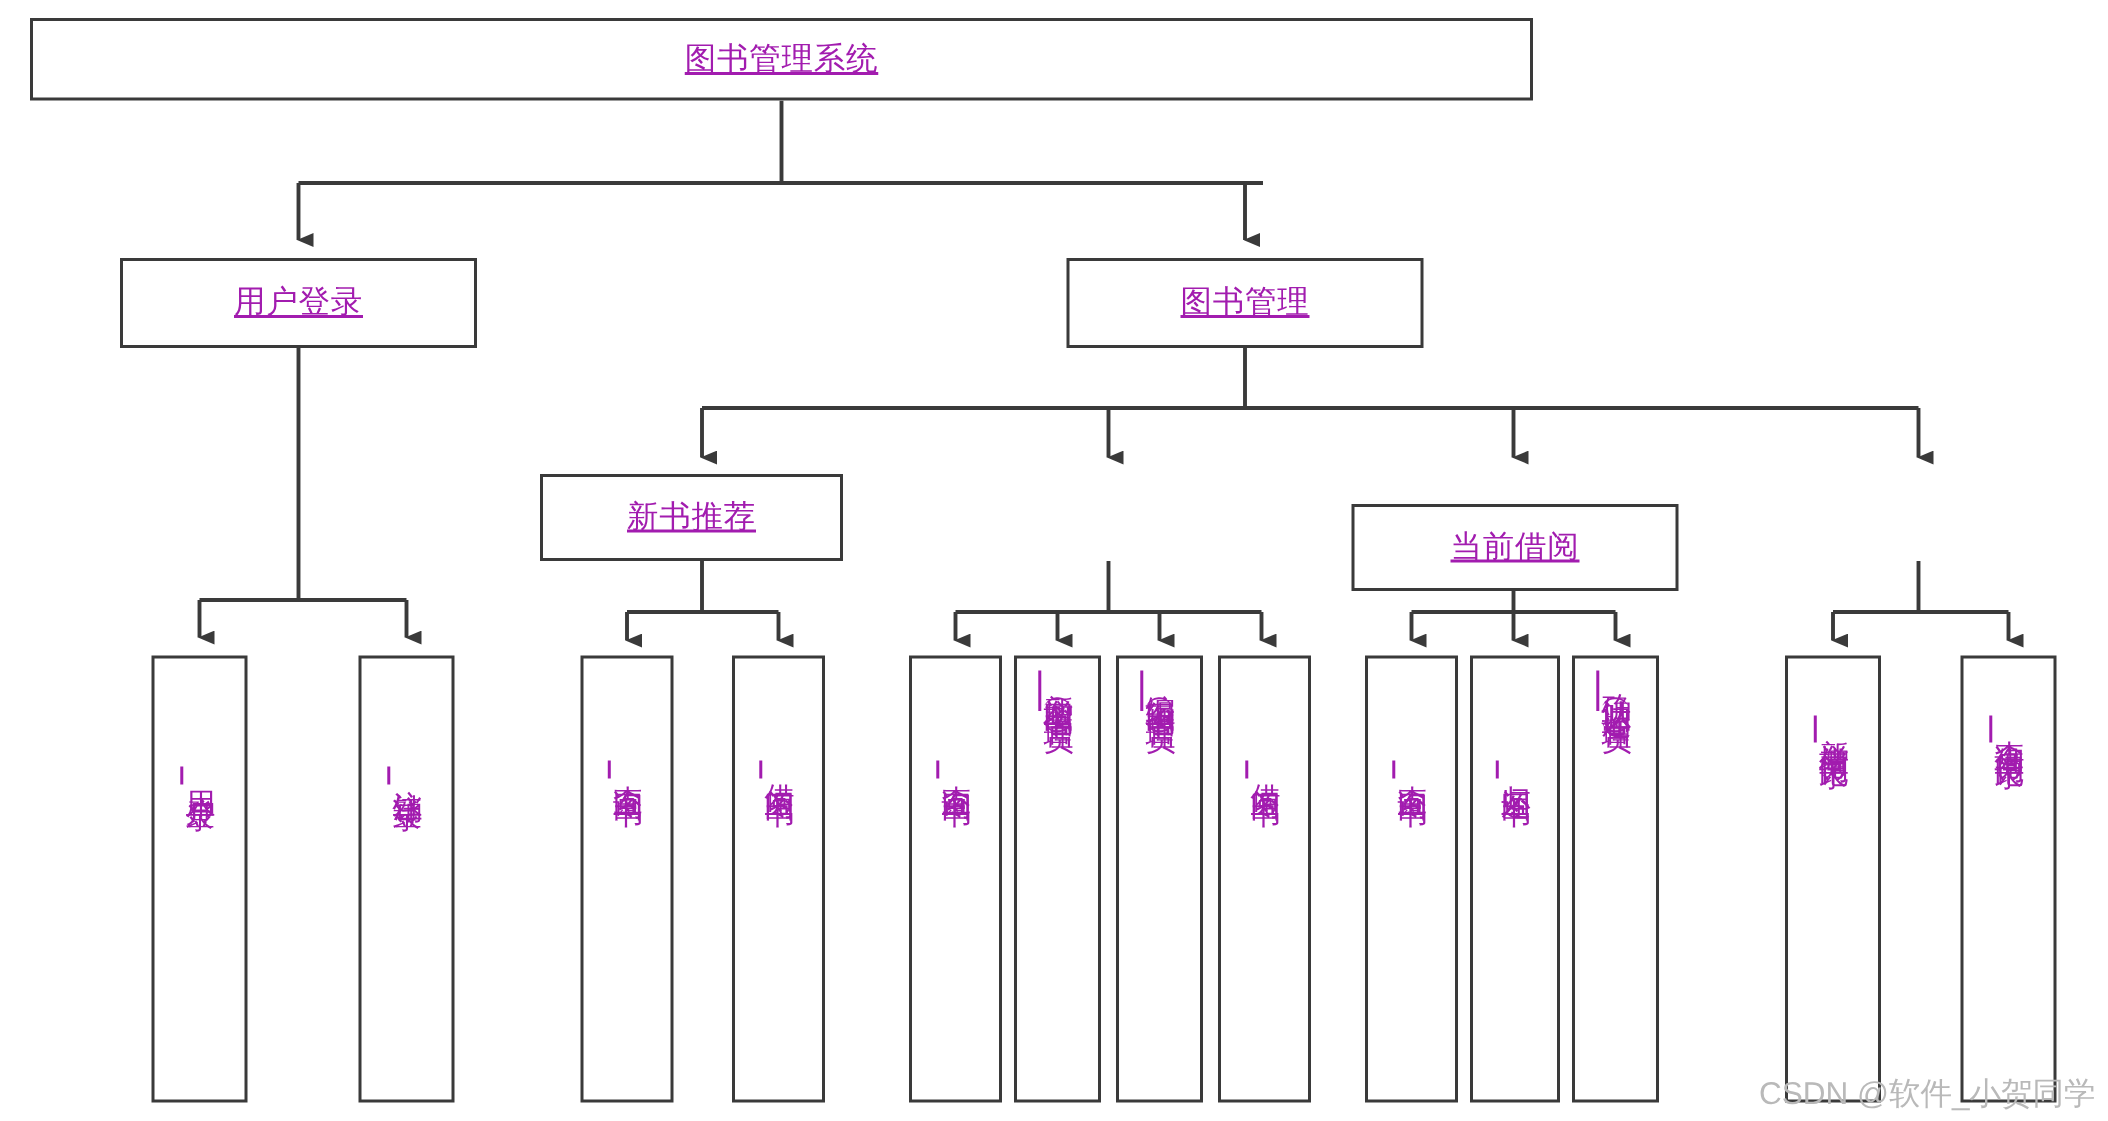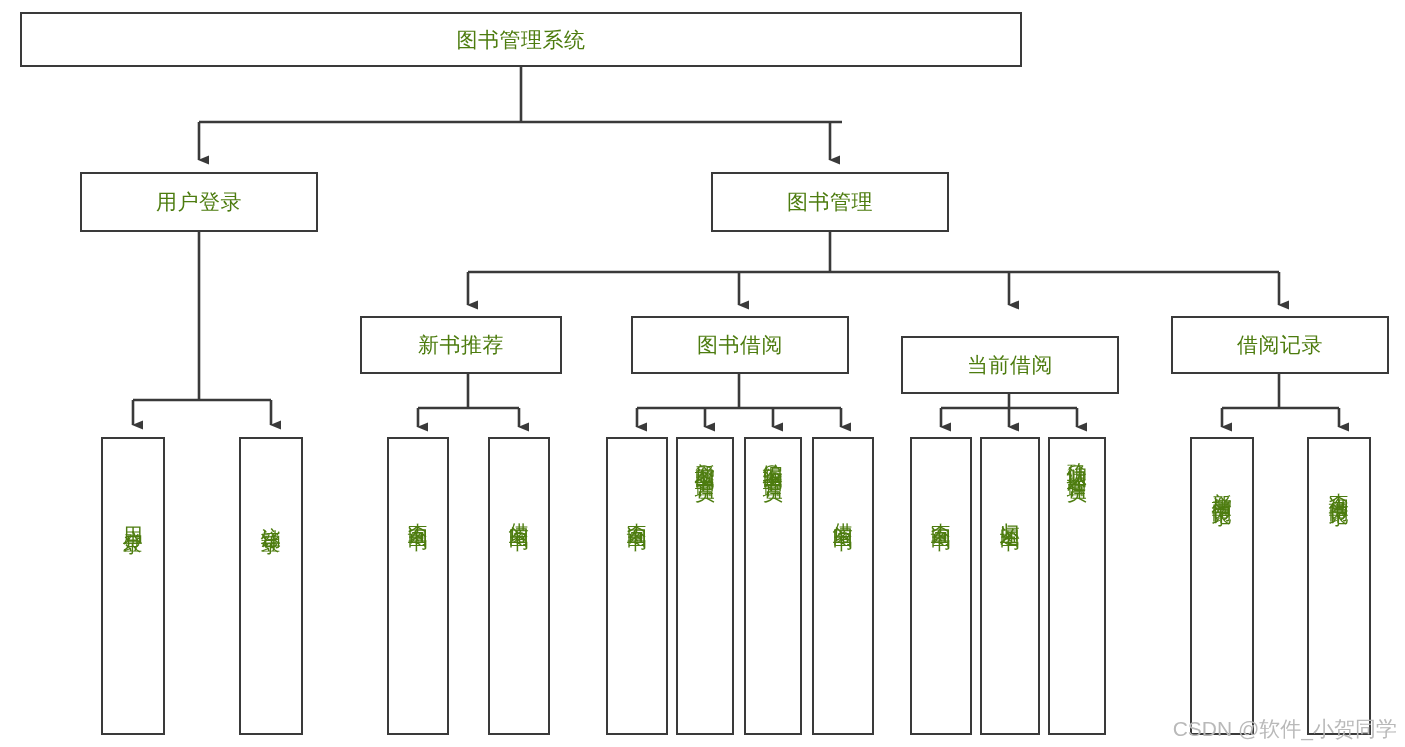--- a/index.html
+++ b/index.html
@@ -31,23 +31,24 @@
     box-sizing: border-box;
     border: 2px solid #3a3a3a;
     background: #ffffff;
     display: flex;
     align-items: center;
     justify-content: center;
     overflow: hidden;
   }
   .node-label {
     font-family: "Liberation Sans", "DejaVu Sans", sans-serif;
-    color: #4d7c0f;
+    color: #a21caf;
     white-space: nowrap;
     line-height: 1.12;
+    text-decoration: underline;
   }
   .h-node .node-label {
     font-size: 21px;
     letter-spacing: 0.5px;
   }
   .v-node {
     align-items: flex-start;
     justify-content: center;
     padding-top: 8px;
   }
@@ -145,31 +146,25 @@
   </div>
 
   <div class="node-box h-node" style="left:711px; top:172px; width:238px; height:60px;text-align:center;">
     <span class="node-label">图书管理</span>
   </div>
 
   <div class="node-box h-node" style="left:360px; top:316px; width:202px; height:58px;">
     <span class="node-label">新书推荐</span>
   </div>
 
-  <div class="node-box h-node" style="left:631px; top:316px; width:218px; height:58px;">
-    <span class="node-label">图书借阅</span>
-  </div>
 
   <div class="node-box h-node" style="left:901px; top:316px; width:218px; height:58px;margin-top:20px;">
     <span class="node-label">当前借阅</span>
   </div>
 
-  <div class="node-box h-node" style="left:1171px; top:316px; width:218px; height:58px;">
-    <span class="node-label">借阅记录</span>
-  </div>
 
   <div class="node-box v-node" style="left:101px; top:437px; width:64px; height:298px; padding-top:72px;">
     <span class="node-label">用户登录</span>
   </div>
 
   <div class="node-box v-node" style="left:239px; top:437px; width:64px; height:298px; padding-top:72px;">
     <span class="node-label">注销登录</span>
   </div>
 
   <div class="node-box v-node" style="left:387px; top:437px; width:62px; height:298px; padding-top:68px;">

